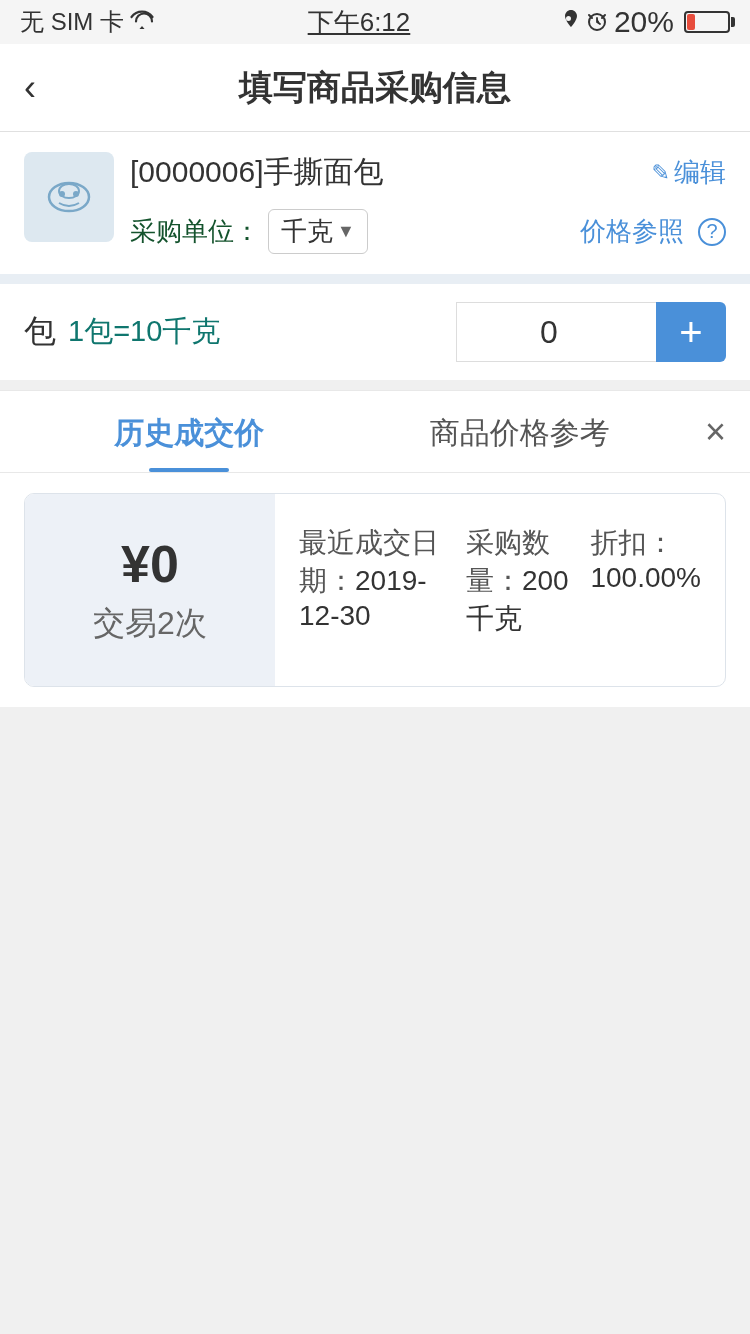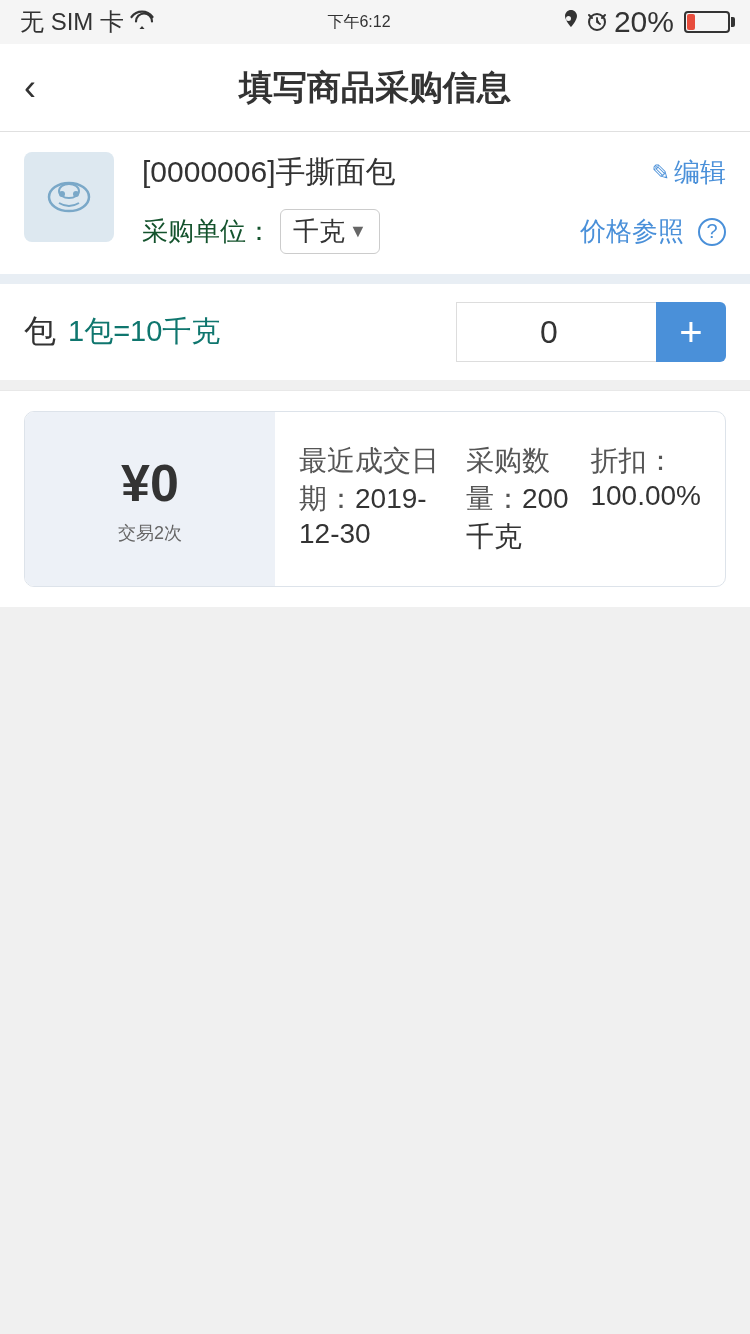--- a/index.html
+++ b/index.html
@@ -17,21 +17,21 @@
       width: 750px;
       height: 44px;
       background: #f5f5f5;
       display: flex;
       align-items: center;
       justify-content: space-between;
       padding: 0 20px;
       font-size: 24px;
     }
     .status-left { display: flex; align-items: center; gap: 4px; color: #333; font-size: 24px; }
-    .status-center { color: #333; font-size: 16px; font-weight: 500; }
+    .status-center { color: #333; font-size: 26px; font-weight: 500; text-decoration: underline; }
     .status-right { display: flex; align-items: center; gap: 6px; color: #333; font-size: 30px; }
     .battery-icon {
       width: 46px; height: 22px; border: 2px solid #333; border-radius: 4px; position: relative; display: inline-block; margin-left: 4px;
     }
     .battery-icon::after {
       content: '';
       position: absolute; right: -7px; top: 50%; transform: translateY(-50%);
       width: 4px; height: 10px; background: #333; border-radius: 0 2px 2px 0;
     }
     .battery-fill {
@@ -79,21 +79,20 @@
     }
     .thumb-logo {
       font-size: 28px; color: #999;
       display: flex; align-items: center; justify-content: center;
       width: 100%; height: 100%;
       background: #dde8f0;
       flex-direction: column;
     }
     .product-info {
       flex: 1;
-      margin-left: 12px;
     }
     .product-name-row {
       display: flex;
       align-items: center;
       justify-content: space-between;
     }
     .product-name {
       font-size: 30px; color: #333; font-weight: 500;
     }
     .edit-link {
@@ -202,21 +201,21 @@
     .card-left {
       width: 250px;
       background: #edf1f7;
       display: flex; flex-direction: column; align-items: center; justify-content: center;
       padding: 40px 20px;
     }
     .price-amount {
       font-size: 52px; color: #333; font-weight: 600;
     }
     .price-trades {
-      font-size: 18px; color: #666; margin-top: 8px;
+      font-size: 32px; color: #666; margin-top: 8px;
     }
     .card-right {
       flex: 1;
       padding: 30px 24px;
       display: flex; flex-direction: row; gap: 18px;
     }
     .card-info-row {
       font-size: 28px; color: #333;
     }
     .card-info-label { color: #555; }
@@ -314,20 +313,30 @@
     <span class="unit-big">包</span>
     <span class="unit-hint">1包=10千克</span>
   </div>
   <div class="quantity-right">
     <input class="quantity-input" type="number" value="0" style="">
     <button class="quantity-plus">+</button>
   </div>
 </div>
 
 <div class="tabs-section">
+  <div class="tabs-header">
+    <div class="tab-item active">
+      <span>历史成交价</span>
+      <div class="tab-underline"></div>
+    </div>
+    <div class="tab-item inactive">
+      <span>商品价格参考</span>
+    </div>
+    <span class="tab-close">×</span>
+  </div>
 
   <div class="card-area">
     <div class="price-card">
       <div class="card-left">
         <div class="price-amount">
           <span>¥</span><span>0</span>
         </div>
         <div class="price-trades">交易2次</div>
       </div>
       <div class="card-right">

